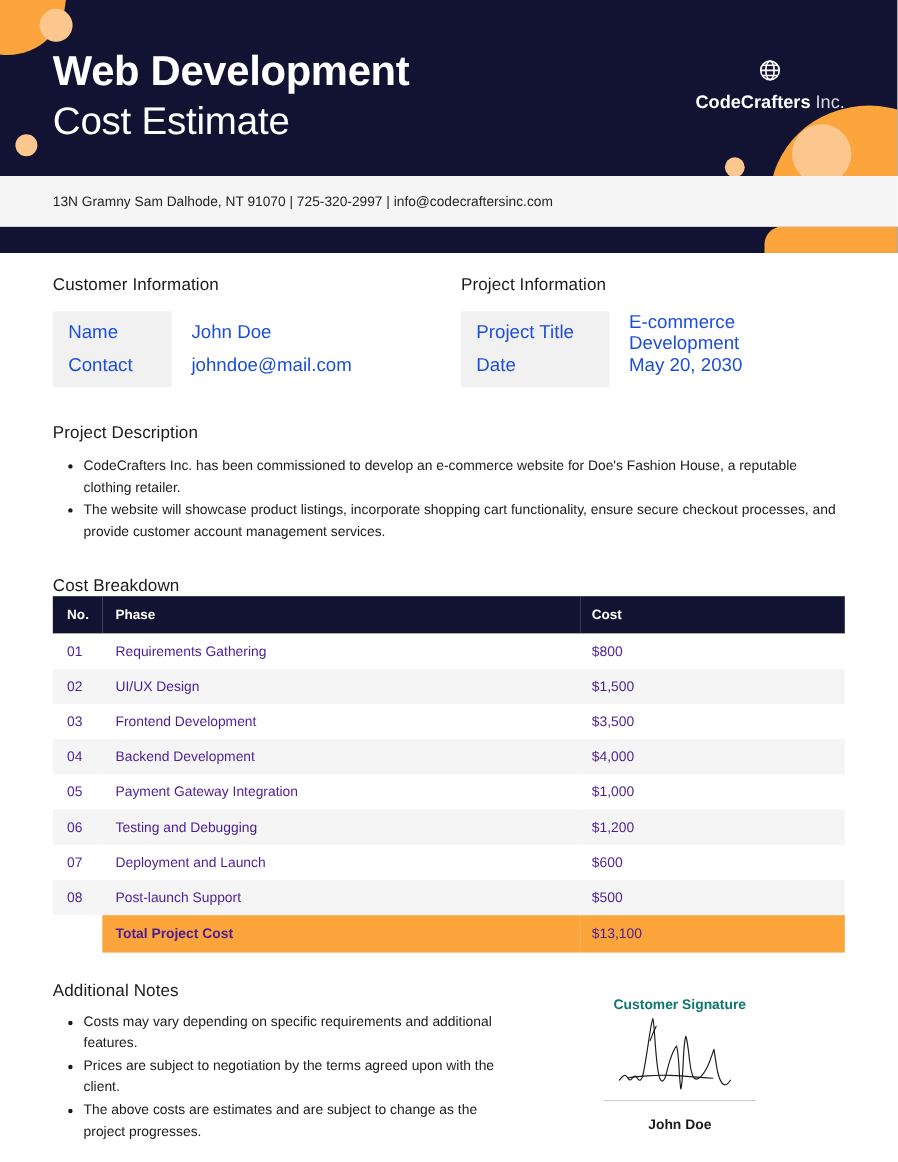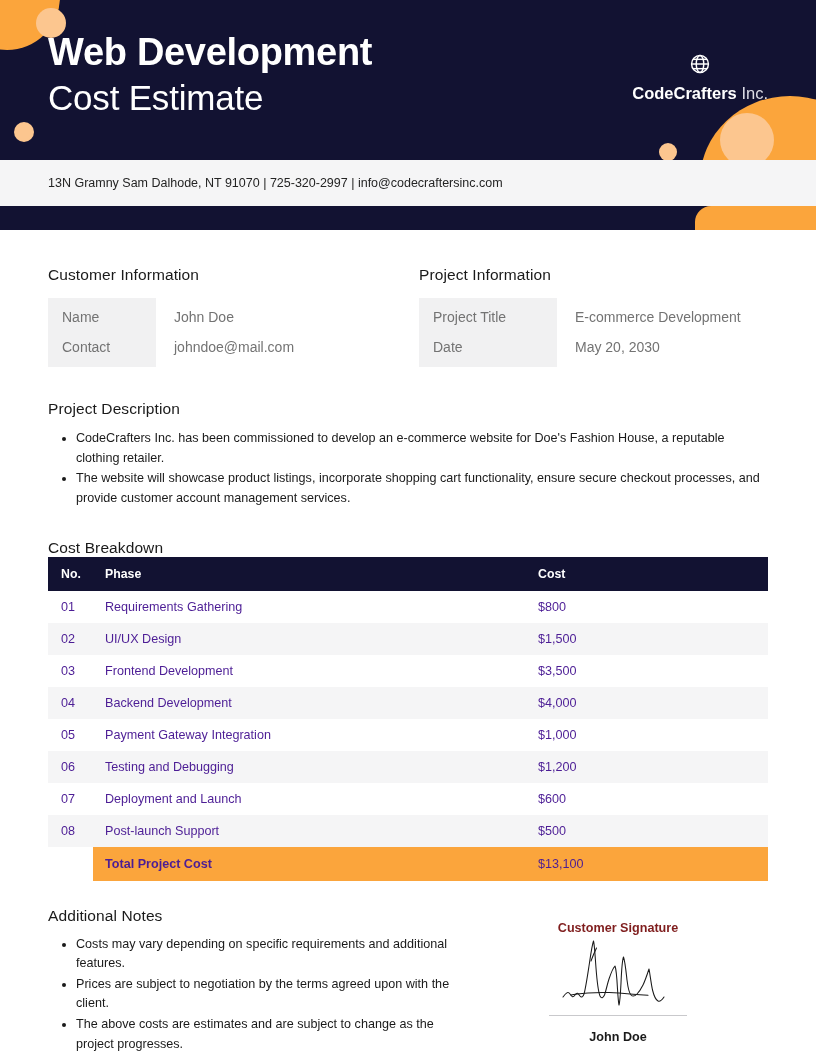--- a/index.html
+++ b/index.html
@@ -40,21 +40,21 @@
   }
   .deco-right-pale {
     right: 42px; top: 113px; width: 54px; height: 54px;
     background: #fcc68f;
   }
   .deco-right-dot {
     right: 139px; top: 143px; width: 18px; height: 18px;
     background: #fcc68f;
   }
   .header-inner {
-    position: absolute; left: 48px; top: 31px; z-index: 5;
+    position: absolute; left: 48px; top: 44px; z-index: 5;
   }
   .title-main {
     font-size: 38px;
     font-weight: 700;
     color: #ffffff;
     letter-spacing: -0.3px;
     line-height: 1.15;
   }
   .title-sub {
     font-size: 35px;
@@ -101,33 +101,33 @@
   
   .content { padding: 0 48px; }
 
   .section-heading {
     font-size: 15.5px;
     font-weight: 400;
     color: #1a1a1a;
     letter-spacing: 0.1px;
   }
 
-  .info-row { display: flex; gap: 22px; margin-top: 36px; }
+  .info-row { display: flex; gap: 22px; margin-top: 21px; }
   .info-block { width: 350px; }
   .info-table { margin-top: 14px; display: flex; }
   .info-labels {
     background: #f1f1f2;
     width: 108px;
     padding: 9px 0 9px 14px;
   }
   .info-values { padding: 9px 0 9px 18px; }
   .info-cell {
-    font-size: 14px;
+    font-size: 17px;
     line-height: 1.1;
-    color: #737373;
+    color: #1d4ed8;
     height: 21px;
     display: flex; align-items: center;
   }
   .info-cell + .info-cell { margin-top: 9px; }
   .info-block-right .info-labels { width: 138px; }
 
   .desc-section { margin-top: 33px; }
   .bullets { margin-top: 11px; padding-left: 28px; }
   .bullets li {
     font-size: 12.6px;
@@ -188,21 +188,21 @@
 
   .sign-block {
     width: 300px;
     margin-left: auto;
     text-align: center;
     padding-top: 14px;
   }
   .sign-title {
     font-size: 12.6px;
     font-weight: 700;
-    color: #7f1d1d;
+    color: #0f766e;
   }
   .sign-img { height: 74px; display: flex; align-items: flex-end; justify-content: center; }
   .sign-line { width: 138px; height: 1px; background: #c9c9cc; margin: 6px auto 0 auto; }
   .sign-name {
     margin-top: 14px;
     font-size: 12.6px;
     font-weight: 700;
     color: #1a1a1a;
   }
 </style>

